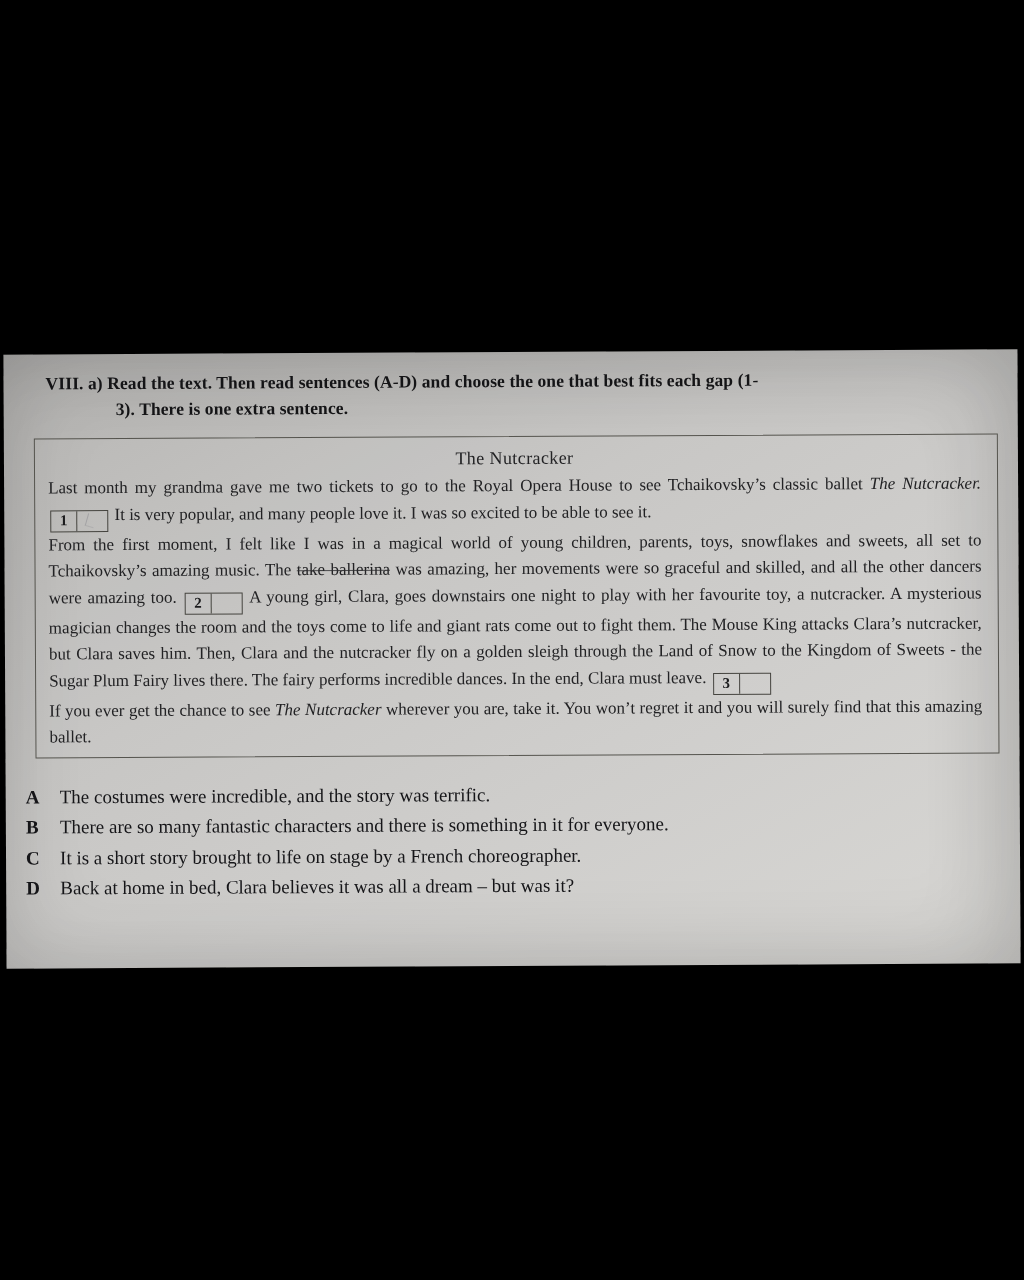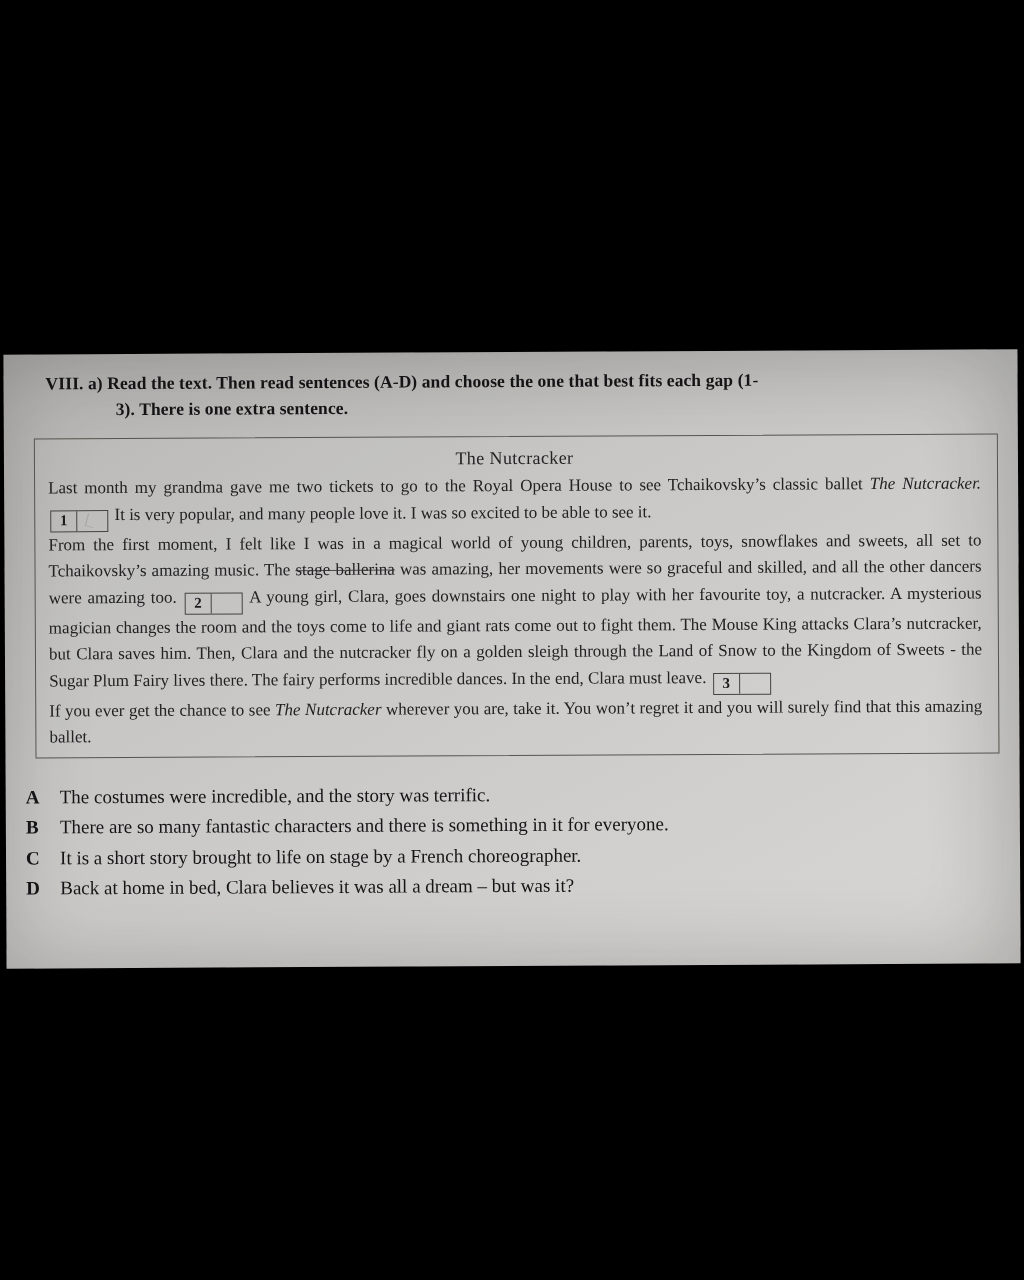--- a/index.html
+++ b/index.html
@@ -113,21 +113,21 @@
           <span class="gapnum">1</span>
           <span class="gapblank">
             <span class="pencil-mark"></span>
           </span>
         </span>
       <span>It is very popular, and many people love it. I was so excited to be able to see it.</span>
     </p>
 
     <p class="ptext">
       <span>From the first moment, I felt like I was in a magical world of young children, parents, toys, snowflakes and sweets, all set to Tchaikovsky’s amazing music. The</span>
-      <span class="struck">stage ballerina</span>
+      <span class="struck">take ballerina</span>
       <span>was amazing, her movements were so graceful and skilled, and all the other dancers were amazing too.</span>
       <span class="gapbox">
           <span class="gapnum">2</span>
           <span class="gapblank"></span>
         </span>
       <span>A young girl, Clara, goes downstairs one night to play with her favourite toy, a nutcracker. A mysterious magician changes the room and the toys come to life and giant rats come out to fight them. The Mouse King attacks Clara’s nutcracker, but Clara saves him. Then, Clara and the nutcracker fly on a golden sleigh through the Land of Snow to the Kingdom of Sweets - the Sugar Plum Fairy lives there. The fairy performs incredible dances. In the end, Clara must leave.</span>
       <span class="gapbox">
           <span class="gapnum">3</span>
           <span class="gapblank"></span>
         </span>

